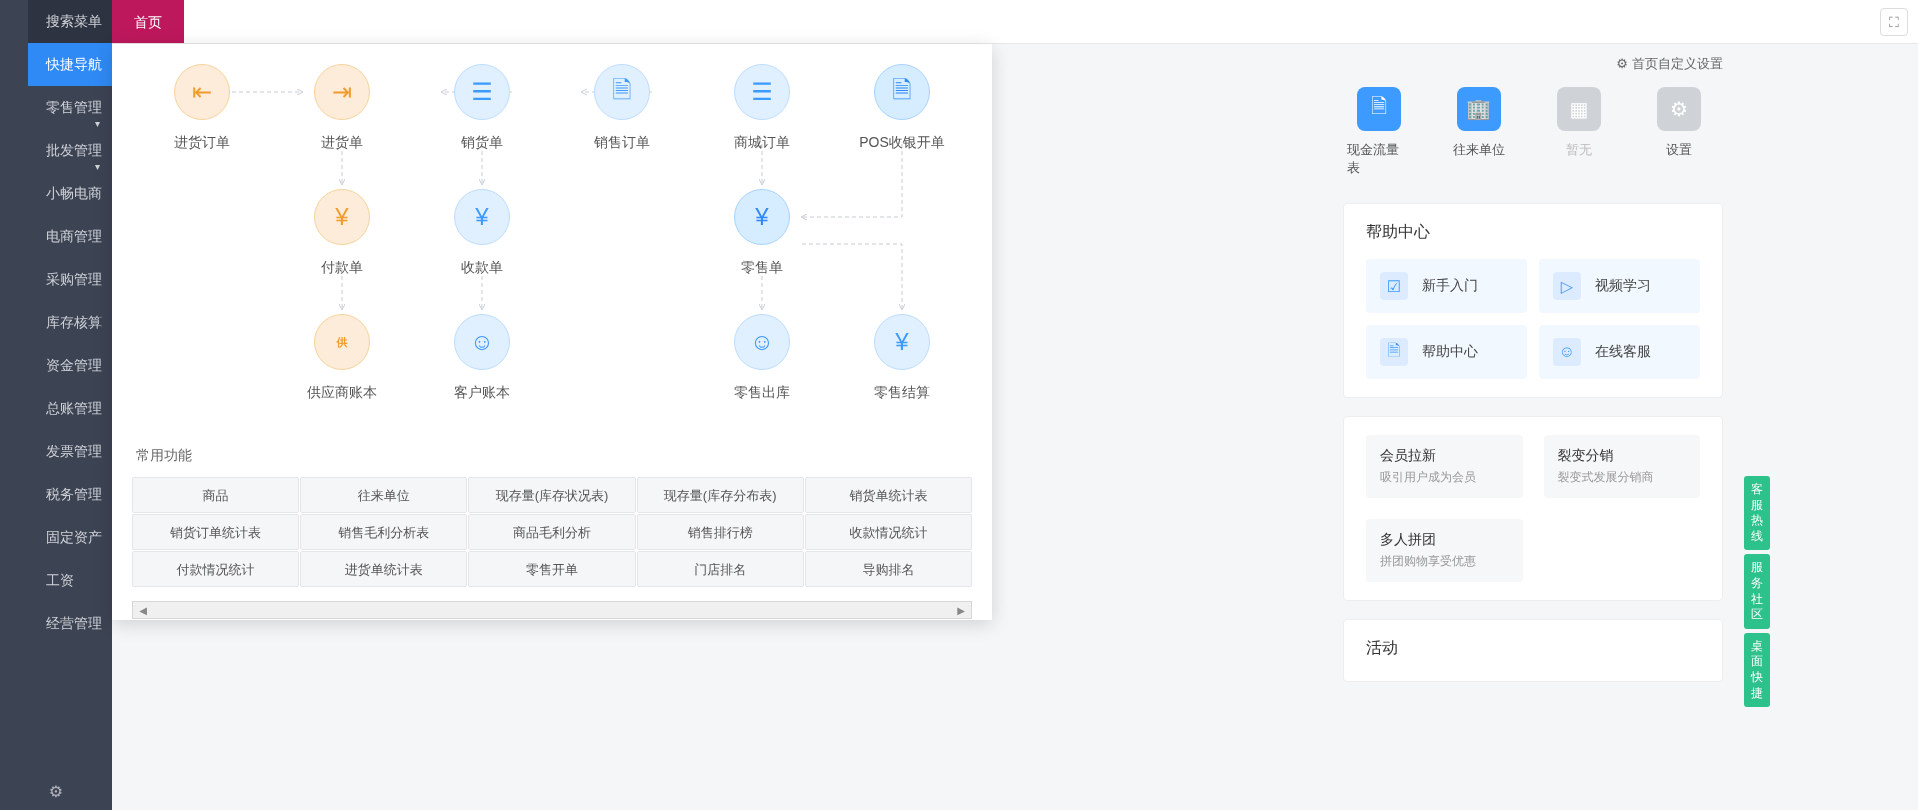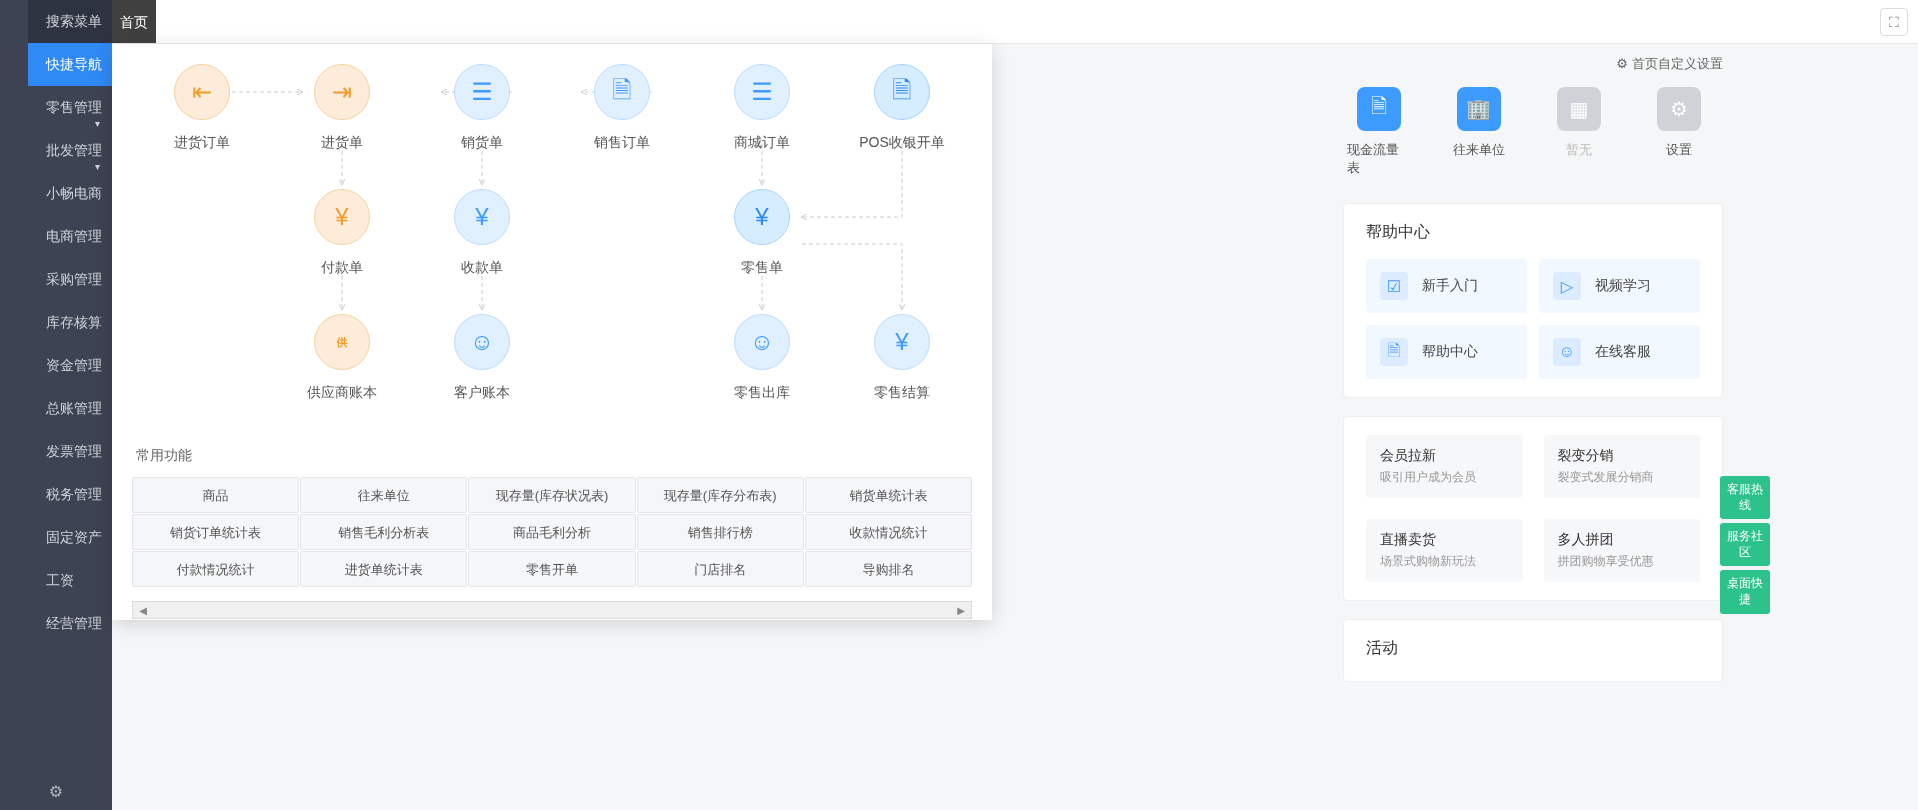--- a/index.html
+++ b/index.html
@@ -8,21 +8,21 @@
     
     .sidebar { position: absolute; left: 0; top: 0; width: 112px; height: 810px; background: #3c4353; color: #fff; z-index: 100; padding-left: 28px; }
     .sidebar-item { height: 43px; line-height: 43px; padding-left: 18px; font-size: 14px; cursor: pointer; position: relative; color: #d0d3d8; }
     .sidebar-item.active { background: #2f8af5; color: #fff; }
     .sidebar-item.search { background: #2d3340; }
     .sidebar-item .chev { position: absolute; right: 12px; top: 16px; font-size: 10px; }
     .sidebar-footer { position: absolute; bottom: 0; left: 0; width: 112px; height: 36px; text-align: center; line-height: 36px; font-size: 16px; color: #b0b4bd; }
     
     
     .top-tabs { position: absolute; left: 112px; top: 0; height: 44px; background: #fff; right: 0; display: flex; border-bottom: 1px solid #e8e8e8; }
-    .top-tab { padding: 0 8px; line-height: 44px; font-size: 14px; color: #fff; background: #404040; cursor: pointer; }
+    .top-tab { padding: 0 22px; line-height: 44px; font-size: 14px; color: #fff; background: #be185d; cursor: pointer; }
     .top-fullscreen { position: absolute; right: 10px; top: 8px; width: 28px; height: 28px; border: 1px solid #ddd; border-radius: 4px; text-align: center; line-height: 26px; color: #888; cursor: pointer; font-size: 14px; }
     
     
     .flyout { position: absolute; left: 112px; top: 44px; width: 880px; height: 576px; background: #fff; box-shadow: 0 4px 18px rgba(0,0,0,0.15); z-index: 200; padding: 20px 20px 10px 20px; }
     .flow-grid { display: grid; grid-template-columns: repeat(6, 1fr); grid-template-rows: 125px 125px 125px; position: relative; }
     .flow-node { display: flex; flex-direction: column; align-items: center; justify-content: flex-start; cursor: pointer; }
     .flow-circle { width: 56px; height: 56px; border-radius: 50%; display: flex; align-items: center; justify-content: center; font-size: 24px; margin-bottom: 14px; }
     .flow-circle.orange { background: #fdecd9; color: #f39c2e; border: 1px solid #f6d39b; }
     .flow-circle.blue { background: #e1f0ff; color: #3d9aff; border: 1px solid #bcdcff; }
     .flow-circle.blue-dark { background: #d6ecff; color: #2f8af5; border: 1px solid #a7d3ff; }
@@ -62,21 +62,21 @@
     
     .card-header { display: flex; justify-content: space-between; align-items: center; margin-bottom: 16px; }
     .more-link { font-size: 13px; color: #888; cursor: pointer; }
     .marketing-grid { display: grid; grid-template-columns: 1fr 1fr; gap: 21px; }
     .marketing-item { background: #f6f7f9; border-radius: 4px; padding: 12px 14px; cursor: pointer; }
     .m-title { font-size: 14px; color: #333; margin-bottom: 4px; }
     .m-sub { font-size: 12px; color: #999; }
     
     
     .float-tags { position: absolute; right: 148px; top: 476px; display: flex; flex-direction: column; gap: 4px; z-index: 50; }
-    .float-tag { background: #2dc28c; color: #fff; font-size: 12px; padding: 6px 6px; border-radius: 3px; width: 50px; text-align: center; line-height: 1.3; cursor: pointer; }
+    .float-tag { background: #2dc28c; color: #fff; font-size: 12px; padding: 6px 6px; border-radius: 3px; width: 26px; text-align: center; line-height: 1.3; cursor: pointer; }
   </style>
 </head>
 <body>
 
 <div class="sidebar">
   <div id="sidebar-items">
       <div class="sidebar-item search">搜索菜单</div>
       <div class="sidebar-item active">快捷导航</div>
       <div class="sidebar-item ">零售管理<span class="chev">▾</span></div>
       <div class="sidebar-item ">批发管理<span class="chev">▾</span></div>
@@ -292,24 +292,20 @@
     <div class="marketing-grid" id="marketing-grid">
         <div class="marketing-item">
           <div class="m-title">会员拉新</div>
           <div class="m-sub">吸引用户成为会员</div>
         </div>
         <div class="marketing-item">
           <div class="m-title">裂变分销</div>
           <div class="m-sub">裂变式发展分销商</div>
         </div>
         <div class="marketing-item">
-          <div class="m-title">直播卖货</div>
-          <div class="m-sub">场景式购物新玩法</div>
-        </div>
-        <div class="marketing-item">
           <div class="m-title">多人拼团</div>
           <div class="m-sub">拼团购物享受优惠</div>
         </div>
       </div>
   </div>
 
   <div class="card" style="padding-bottom:6px;">
     <div class="card-title">活动</div>
   </div>
 </div>

